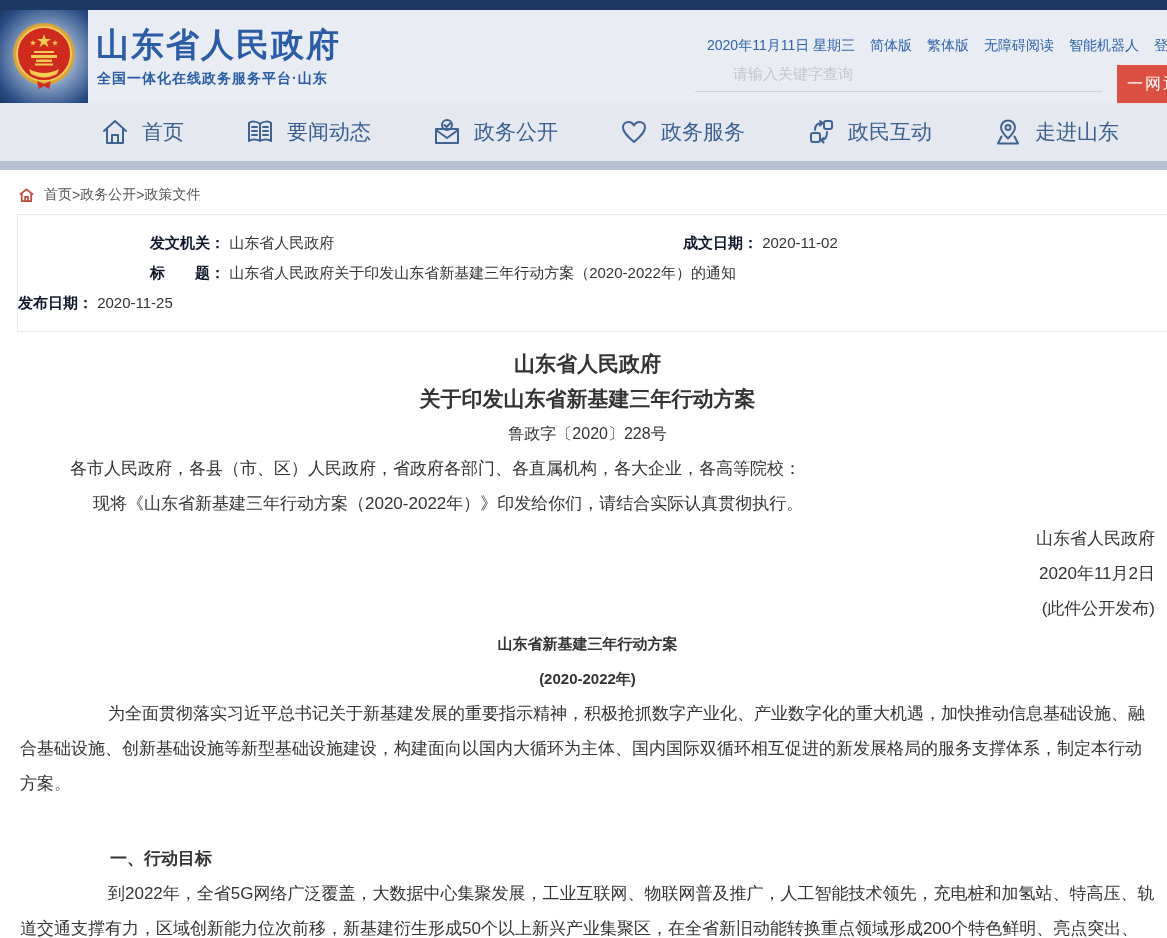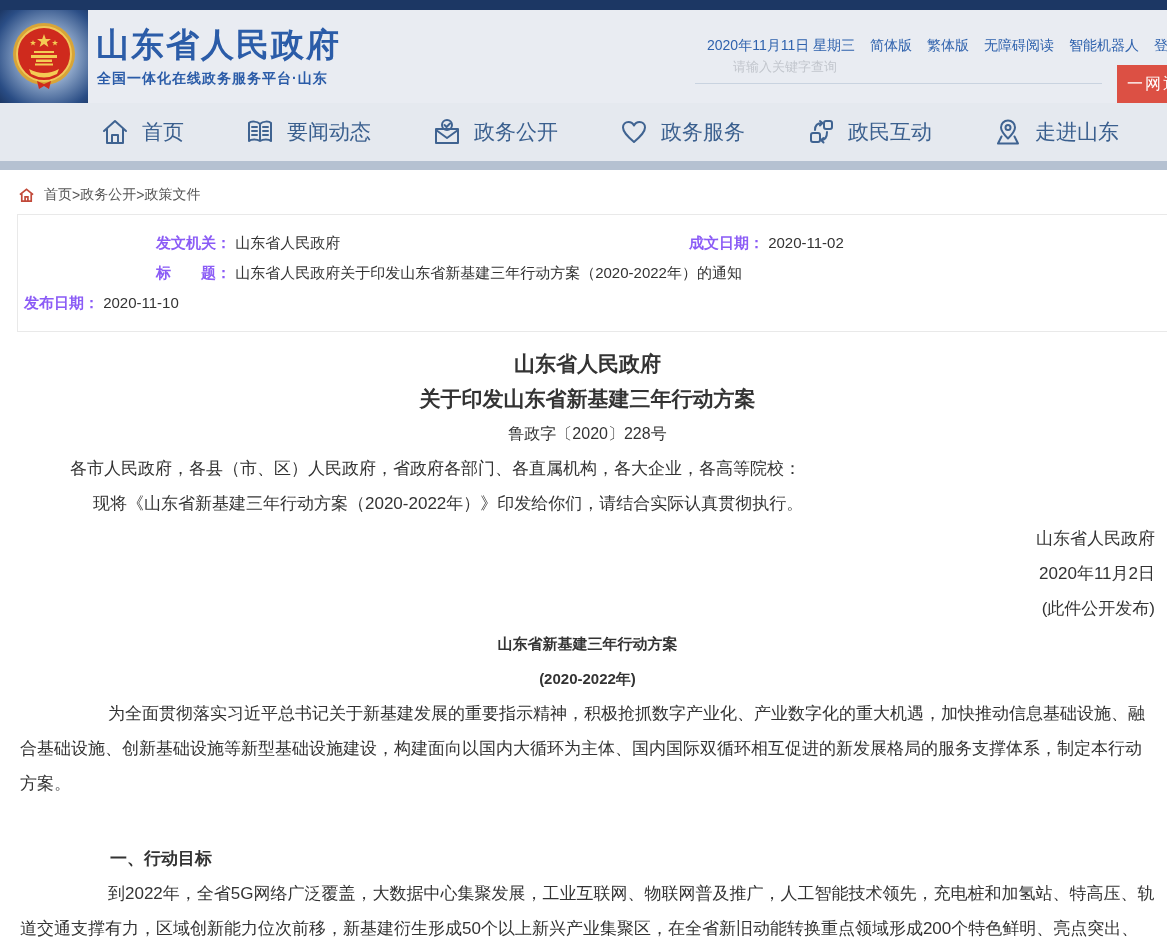--- a/index.html
+++ b/index.html
@@ -11,23 +11,23 @@
   .header { height:93px; background:#e9ecf2; position:relative; }
   .logo { position:absolute; left:0; top:0; width:88px; height:93px;
           background:radial-gradient(circle at 54% 50%, #d3e2f3 0%, #8aa3c6 42%, #2a4d85 82%, #1c3764 100%);
           display:flex; align-items:center; justify-content:center; }
   .site-title { position:absolute; left:96px; top:13px; font-size:33px; font-weight:bold; color:#2b5ca8; letter-spacing:2px; }
   .site-subtitle { position:absolute; left:97px; top:60px; font-size:14px; font-weight:bold; color:#2b5ca8; letter-spacing:1px; }
 
   .top-links { position:absolute; left:707px; top:27px; font-size:14px; white-space:nowrap; display:flex; gap:15px; }
   .top-links span { color:#2f62ad; cursor:pointer; }
 
-  .search-input { position:absolute; left:695px; top:40px; width:407px; height:34px; border:none; outline:none;
-                  border-bottom:1px solid #c9d3e0; background:transparent; font-size:13px; padding-left:38px; color:#333;
-                  font-family:Liberation Sans, sans-serif; }
+  .search-input { position:absolute; left:695px; top:48px; width:407px; height:34px; border:none; outline:none;
+                  border-bottom:1px solid #c9d3e0; background:transparent; font-size:15px; padding-left:38px; color:#333;
+                  font-family:Liberation Serif, serif; }
   .search-input::placeholder { color:#c2c6cd; }
   .search-btn { position:absolute; left:1117px; top:55px; width:92px; height:38px; background:#dc5044; color:#fff;
                 font-size:16px; border:none; display:flex; align-items:center; justify-content:center;
                 letter-spacing:2px; cursor:pointer; font-family:"Liberation Sans", sans-serif; }
 
   .nav { height:58px; background:#e5e9ef; display:flex; align-items:center; justify-content:space-between;
          padding:0 48px 0 100px; }
   .nav-item { display:flex; align-items:center; gap:12px; color:#3a5f8e; font-size:21px; cursor:pointer; }
   .nav-item svg { width:30px; height:30px; stroke:#3f6391; fill:none; stroke-width:2; stroke-linecap:round; stroke-linejoin:round; }
 
@@ -36,21 +36,21 @@
   .breadcrumb { padding:16px 0 10px 18px; font-size:14px; color:#555; display:flex; align-items:center; }
   .breadcrumb svg { width:17px; height:17px; stroke:#c24a3a; fill:none; stroke-width:1.8; margin-right:9px; }
   .breadcrumb .crumb { color:#555; cursor:pointer; }
   .breadcrumb .sep { color:#555; }
 
   .meta-box { margin-left:17px; margin-right:-30px; border:1px solid #e9e9e9; padding:13px 0; }
   .meta-row { display:flex; line-height:30px; font-size:15px; }
   .meta-cell-left { width:665px; padding-left:132px; }
   .meta-cell-right { flex:1; }
   .meta-row-full { padding-left:132px; line-height:30px; font-size:15px; }
-  .meta-label { font-weight:bold; color:#8b5cf6;margin-left:6px; }
+  .meta-label { font-weight:bold; color:#0f172a; }
   .meta-value { color:#333; }
 
   .document { padding:14px 12px 0 20px; line-height:35px; font-size:17px; color:#333; }
   .doc-title { text-align:center; font-weight:bold; font-size:21px; }
   .doc-no-center { text-align:center; font-size:16px; }
   .para-salutation { text-indent:50px; }
   .para-intro { text-indent:73px; }
   .para-body { text-indent:88px; }
   .sig { text-align:right; }
   .plan-title { text-align:center; font-weight:bold; font-size:15px; }
@@ -170,21 +170,21 @@
       <span class="meta-value">2020-11-02</span>
     </div>
   </div>
   <div class="meta-row-full">
     <span class="meta-label">标　　题：</span>
     <span class="meta-value">山东省人民政府关于印发山东省新基建三年行动方案（2020-2022年）的通知</span>
   </div>
   <div class="meta-row">
     <div class="meta-cell-right">
       <span class="meta-label">发布日期：</span>
-      <span class="meta-value">2020-11-10</span>
+      <span class="meta-value">2020-11-25</span>
     </div>
   </div>
 </div>
 
 <div class="document">
   <div class="doc-title">山东省人民政府</div>
   <div class="doc-title">关于印发山东省新基建三年行动方案</div>
   <div class="doc-no-center">鲁政字〔2020〕228号</div>
   <div class="para-salutation">各市人民政府，各县（市、区）人民政府，省政府各部门、各直属机构，各大企业，各高等院校：</div>
   <div class="para-intro">现将《山东省新基建三年行动方案（2020-2022年）》印发给你们，请结合实际认真贯彻执行。</div>

